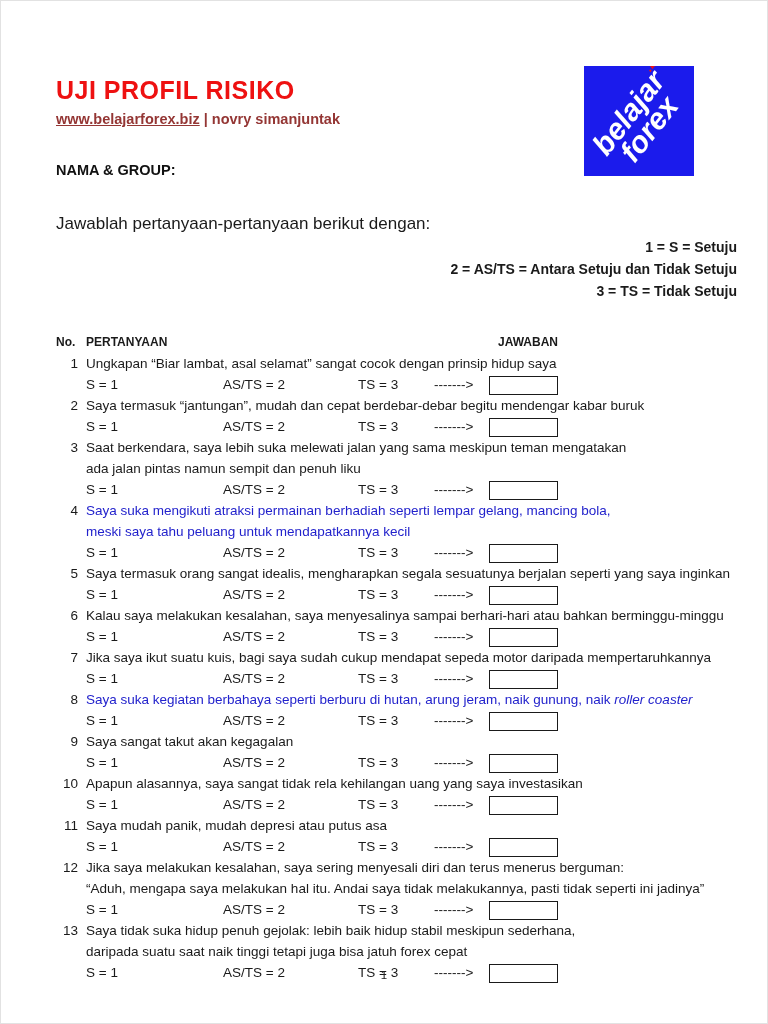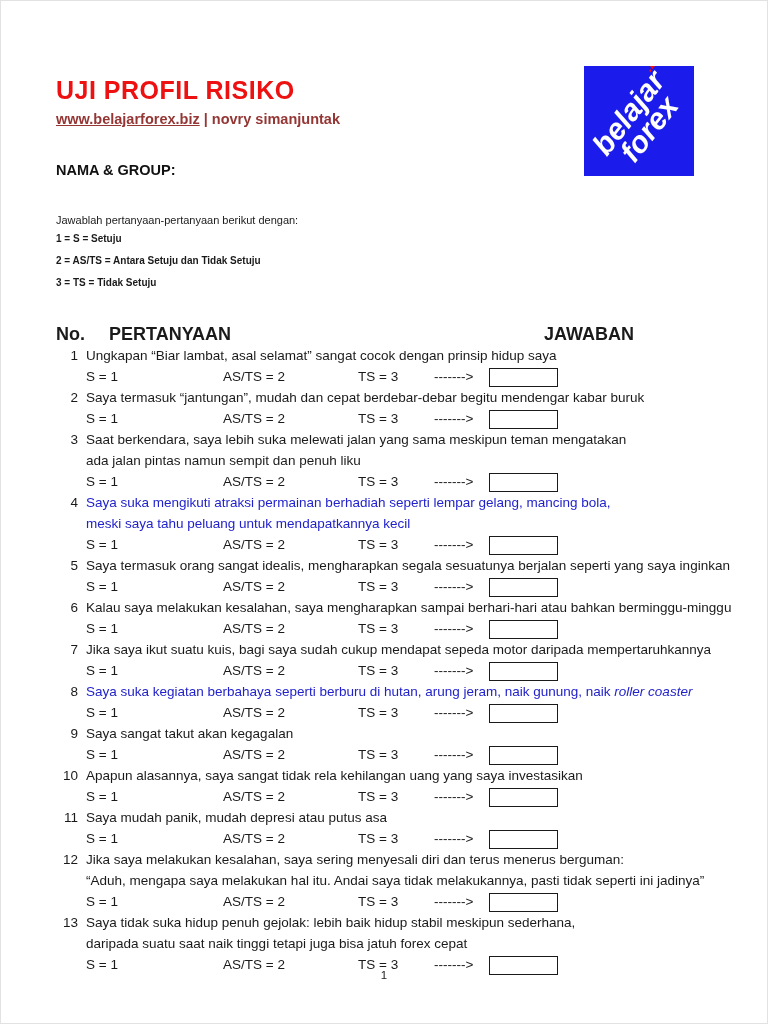--- a/index.html
+++ b/index.html
@@ -37,37 +37,37 @@
     margin-top:24px;
   }
   .nama{
     margin-top:34px;
     font-size:14.5px;
     font-weight:bold;
     color:#111;
   }
   .intro{
     margin-top:36px;
-    font-size:11px;
+    font-size:17px;
     white-space:nowrap;
   }
   .options{margin-top:2px;}
   .options div{
-    font-size:10px;
+    font-size:14px;
     font-weight:bold;
     line-height:22px;
     white-space:nowrap;
+    text-align:right;
   }
   .table-header{
     margin-top:30px;
     display:flex;
-    font-size:18px;
+    font-size:12px;
     font-weight:bold;
     line-height:21px;
-    gap:23px;
   }
   .hdr-no{width:30px;}
   .hdr-pert{width:412px;}
   .q-line,.answer-line{
     display:flex;
     font-size:13.5px;
     line-height:21px;
   }
   .q-num{
     width:22px;
@@ -232,21 +232,21 @@
           <span class="ans-s">S = 1</span>
           <span class="ans-asts">AS/TS = 2</span>
           <span class="ans-ts">TS = 3</span>
           <span class="ans-arrow">-------&gt;</span>
           <span class="ans-box"></span>
         </div>
       </div>
       <div class="question">
         <div class="q-line">
           <span class="q-num">6</span>
-          <span class="q-text"><span>Kalau saya melakukan kesalahan, saya mengharapkan sampai berhari-hari atau bahkan berminggu-minggu</span></span>
+          <span class="q-text"><span>Kalau saya melakukan kesalahan, saya menyesalinya sampai berhari-hari atau bahkan berminggu-minggu</span></span>
         </div>
         <div class="answer-line">
           <span class="q-num"></span>
           <span class="ans-s">S = 1</span>
           <span class="ans-asts">AS/TS = 2</span>
           <span class="ans-ts">TS = 3</span>
           <span class="ans-arrow">-------&gt;</span>
           <span class="ans-box"></span>
         </div>
       </div>

